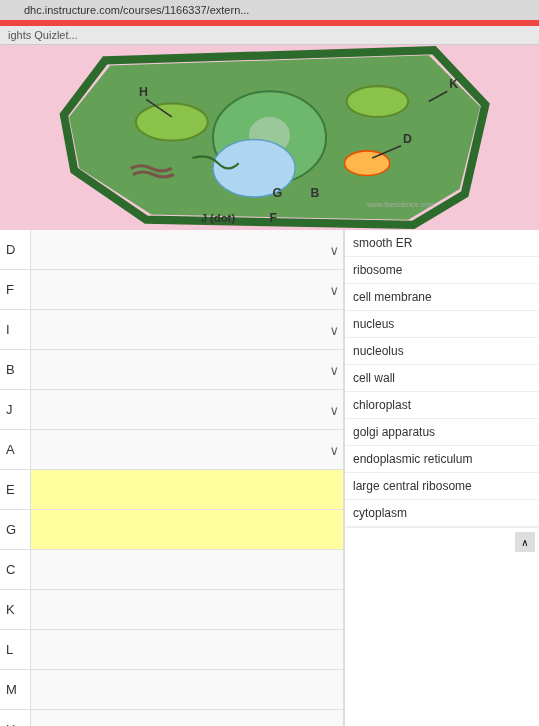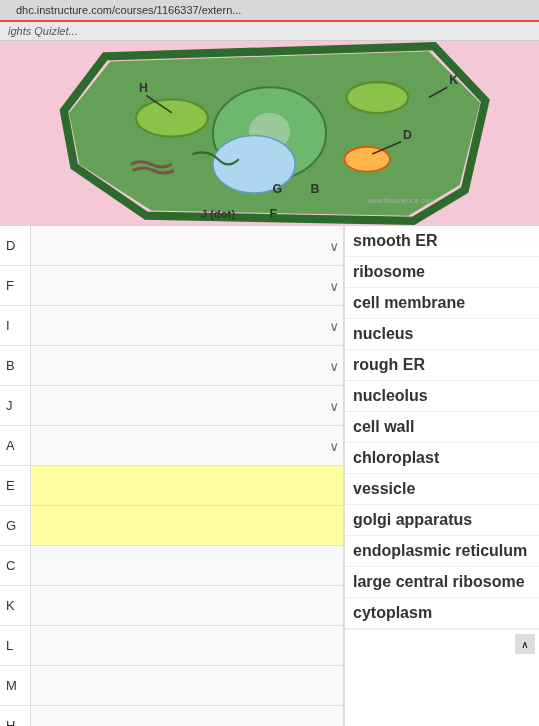--- a/index.html
+++ b/index.html
@@ -7,36 +7,35 @@
       font-family: Arial, sans-serif;
       font-size: 13px;
       background: #f0f0f0;
       width: 539px;
       min-height: 726px;
       overflow-x: hidden;
     }
 
     .browser-bar {
       background: #d8d8d8;
-      padding: 4px 16px;
+      padding: 4px 24px;
       font-size: 11px;
       color: #333;
-      border-bottom: 2px solid #ef4444;
+      border-bottom: 6px solid #ef4444;
       white-space: nowrap;
       overflow: hidden;
       text-overflow: ellipsis;
     }
 
     .tab-bar {
       background: #e8e8e8;
       padding: 3px 8px;
       font-size: 11px;
       color: #555;
       border-bottom: 1px solid #ccc;
-      font-style: italic;
     }
 
     .cell-diagram {
       background: #f5c8d8;
       height: 185px;
       position: relative;
       overflow: hidden;
       display: flex;
       align-items: center;
       justify-content: center;
@@ -94,24 +93,23 @@
     .chevron {
       width: 14px;
       height: 14px;
       color: #666;
       cursor: pointer;
     }
 
     .answer-option {
       padding: 6px 8px;
       border-bottom: 1px solid #eee;
-      font-size: 16px;
+      font-size: 12px;
       color: #333;
       cursor: pointer;
-      font-weight: bold;
     }
 
     .bottom-scroll {
       display: flex;
       justify-content: flex-end;
       background: white;
       padding: 4px;
       border-top: 1px solid #eee;
     }
 
@@ -299,25 +297,23 @@
         <div class="match-answer-box">
         </div>
       </div>
     </div>
 
     <div class="options-list">
       <div class="answer-option">smooth ER</div>
       <div class="answer-option">ribosome</div>
       <div class="answer-option">cell membrane</div>
       <div class="answer-option">nucleus</div>
-      <div class="answer-option">rough ER</div>
       <div class="answer-option">nucleolus</div>
       <div class="answer-option">cell wall</div>
       <div class="answer-option">chloroplast</div>
-      <div class="answer-option">vessicle</div>
       <div class="answer-option">golgi apparatus</div>
       <div class="answer-option">endoplasmic reticulum</div>
       <div class="answer-option">large central ribosome</div>
       <div class="answer-option">cytoplasm</div>
 
       <div class="bottom-scroll">
         <button class="scroll-btn">∧</button>
       </div>
     </div>
   </div>

